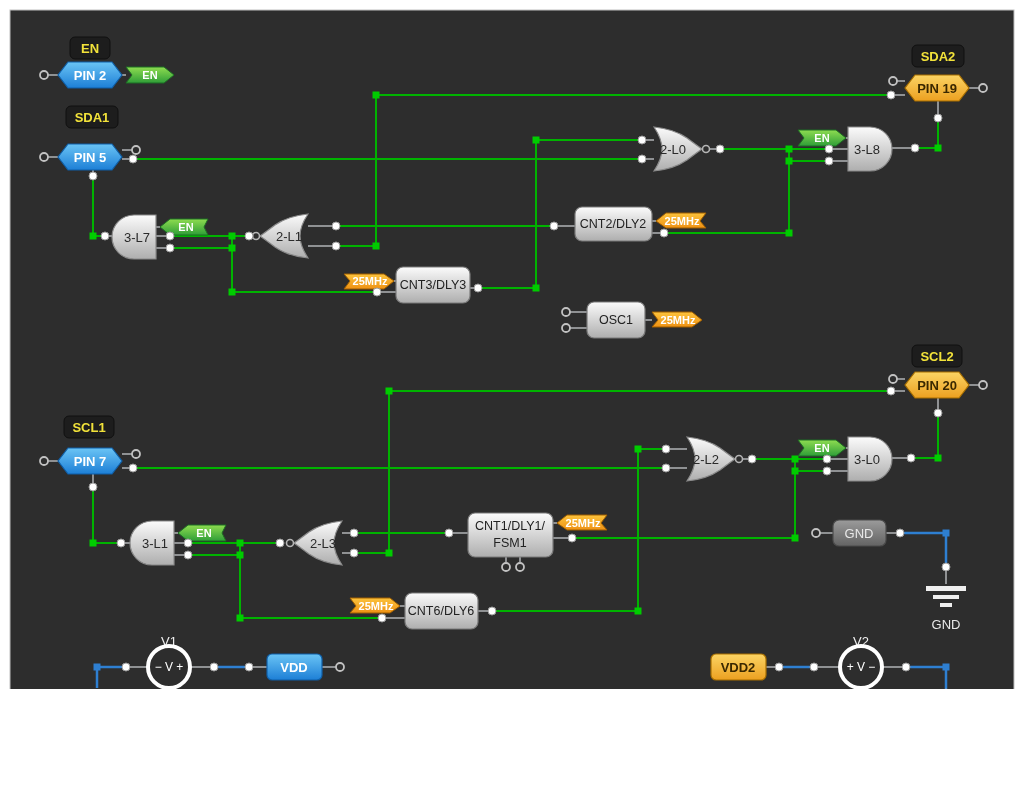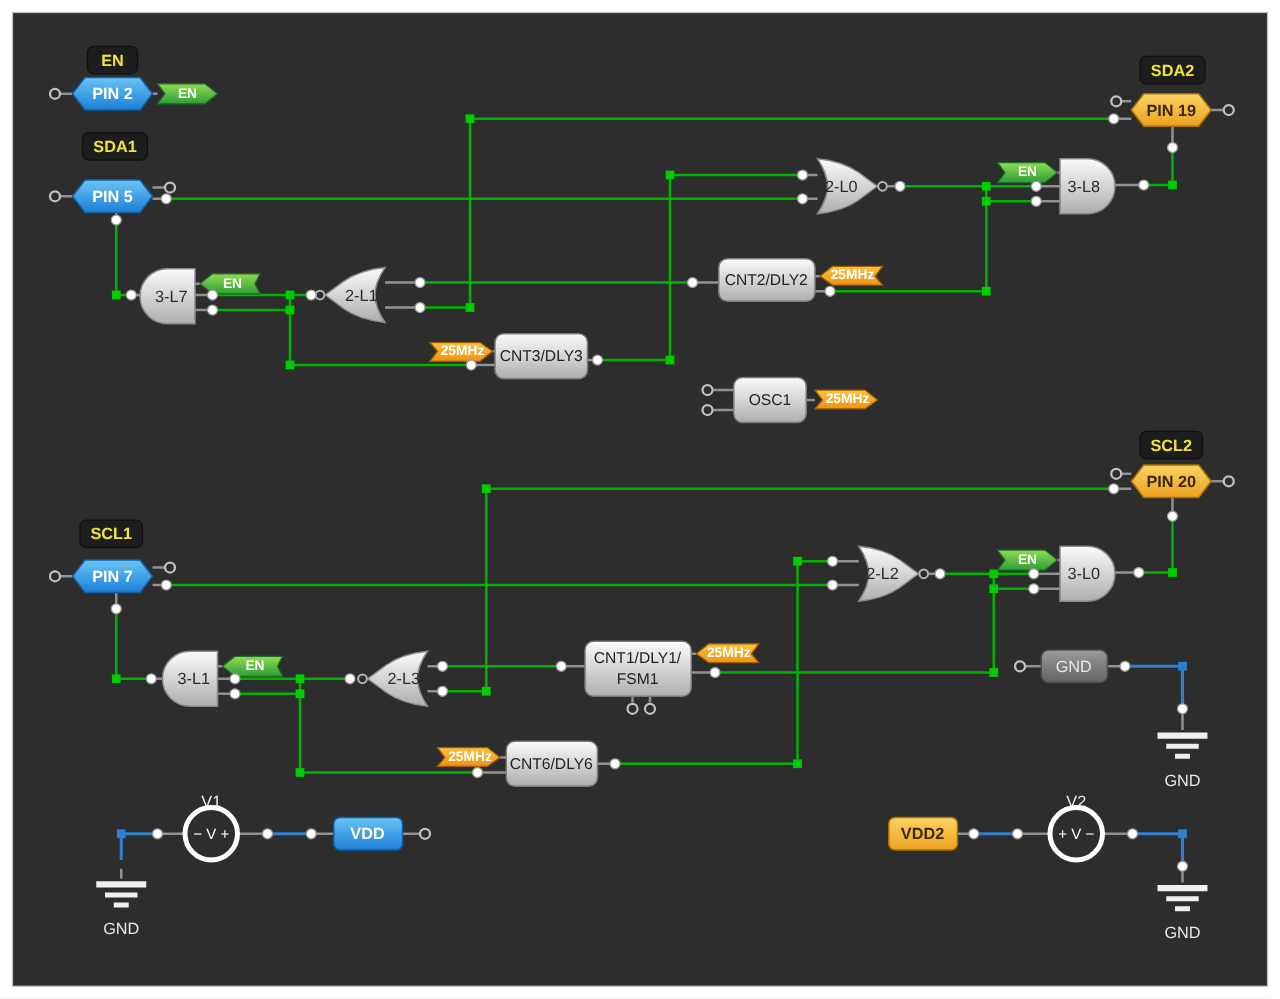--- a/index.html
+++ b/index.html
@@ -1,16 +1,16 @@
 <!DOCTYPE html>
 <html><head>
 <meta charset="utf-8">
 <style>
   html,body{margin:0;padding:0;background:#ffffff;}
-  .wrap{width:1024px;height:799px;position:relative;font-family:"Liberation Sans",sans-serif;}
+  .wrap{width:1024px;height:689px;position:relative;font-family:"Liberation Sans",sans-serif;}
   svg{display:block;}
   .wire-g{stroke:#00b300;stroke-width:2;fill:none;}
   .wire-gray{stroke:#8f9193;stroke-width:2;fill:none;}
   .wire-blue{stroke:#2e7fd1;stroke-width:2.5;fill:none;}
   .pc{fill:#ffffff;stroke:#9a9a9a;stroke-width:1;}
   .po{fill:#2d2d2d;stroke:#c2c2c2;stroke-width:1.8;}
   .jg{fill:#00cc00;}
   .jb{fill:#2e7fd1;}
   .blk{fill:url(#gradGray);stroke:#7a7a7a;stroke-width:1.2;}
   .gate{fill:url(#gradGray);stroke:#8a8a8a;stroke-width:1.2;}

